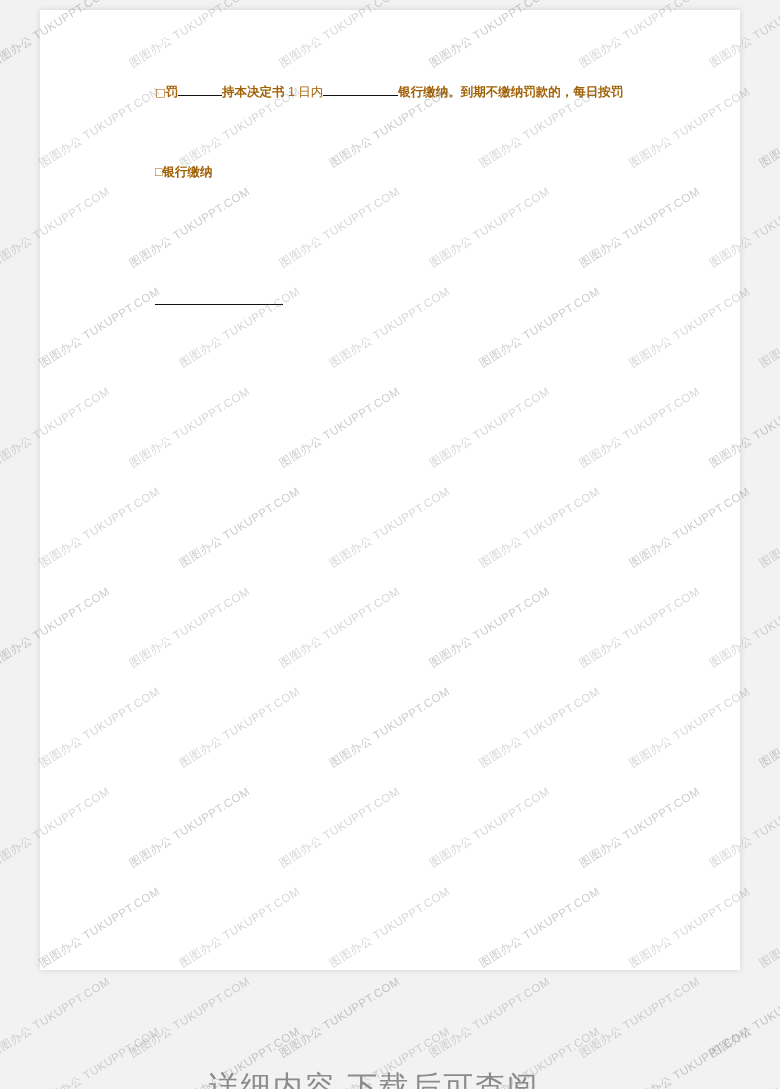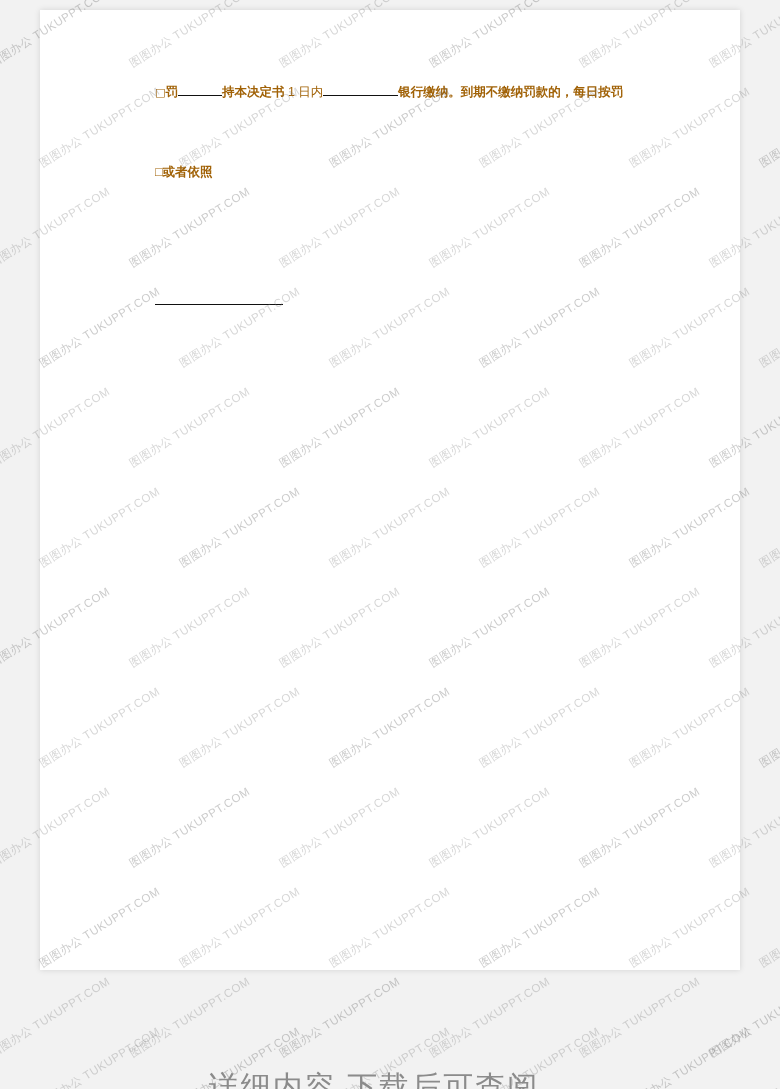--- a/index.html
+++ b/index.html
@@ -128,21 +128,21 @@
     <p class="para">
       <span class="chk">□</span><span class="b">罚</span><span class="u-line w44"></span><span class="b">持本决定书</span><span> 1 日内</span><span class="u-line w75"></span><span class="b">银行缴纳。到期不缴纳罚款的，每日按罚</span><br>
     </p>
 
     <div class="row-gap-1"></div>
 
 
     <div class="row-gap-1"></div>
 
     <p class="para b">
-      <span>□或者依照</span>
+      <span>□银行缴纳</span>
     </p>
 
     <div class="row-gap-2"></div>
 
 
     <div class="row-gap-1"></div>
 
 
     <div class="row-gap-2"></div>
 

